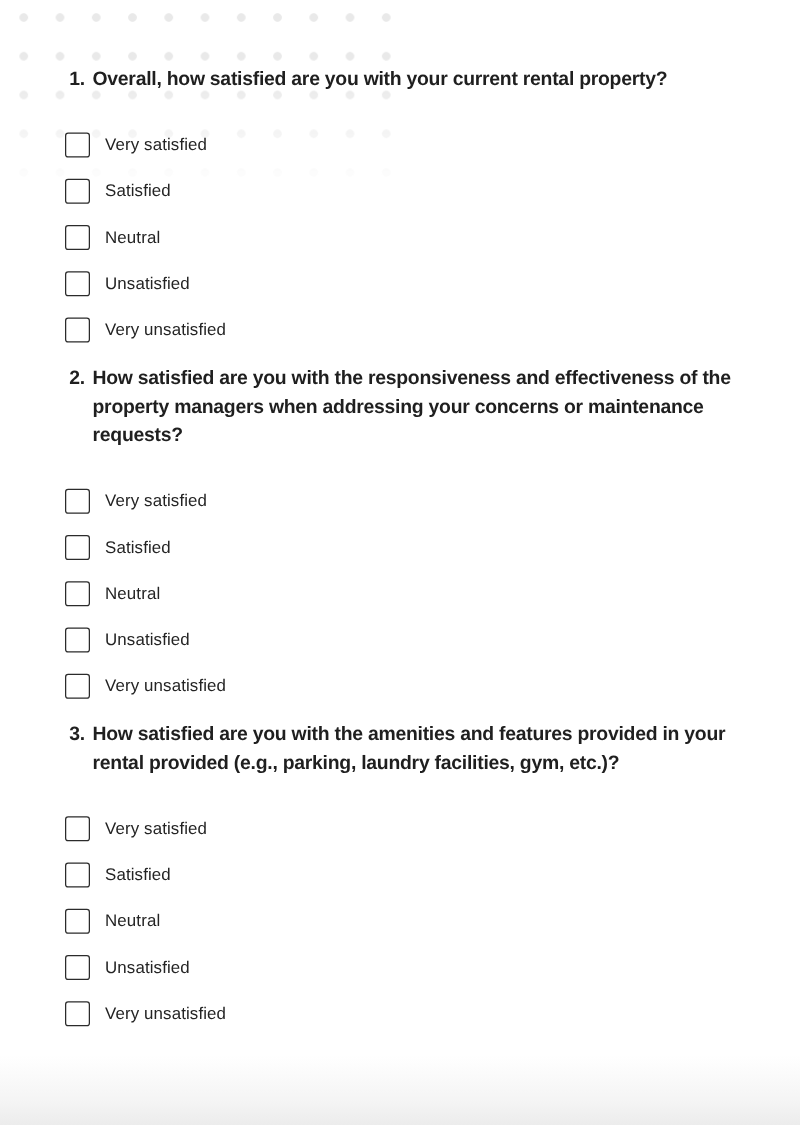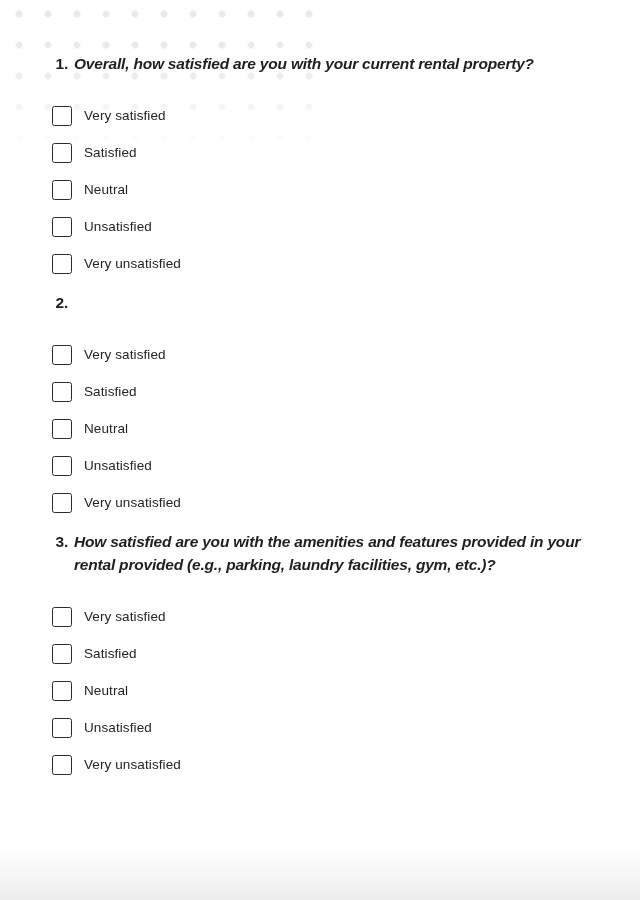--- a/index.html
+++ b/index.html
@@ -51,21 +51,20 @@
     letter-spacing:-0.2px;
   }
   .q-num{
     flex:0 0 16px;
     text-align:right;
     margin-right:6px;
   }
   .q-text{
     white-space:pre-line;
     max-width:585px;
-    font-style:italic;
   }
   .options{ margin-top:31px; }
   .option{
     display:flex;
     align-items:center;
     height:20px;
     margin-bottom:17px;
     cursor:pointer;
     width:max-content;
   }
@@ -129,20 +128,23 @@
         <label class="option">
           <input type="checkbox" class="cb" aria-label="Very unsatisfied" style="">
           <span class="option-label">Very unsatisfied</span>
         </label>
       </div>
     </section>
 
     <section class="question">
       <div class="q-heading">
         <span class="q-num">2.</span>
+        <span class="q-text">How satisfied are you with the responsiveness and effectiveness of the
+property managers when addressing your concerns or maintenance
+requests?</span>
       </div>
       <div class="options">
         <label class="option">
           <input type="checkbox" class="cb" aria-label="Very satisfied" style="">
           <span class="option-label">Very satisfied</span>
         </label>
         <label class="option">
           <input type="checkbox" class="cb" aria-label="Satisfied" style="">
           <span class="option-label">Satisfied</span>
         </label>

